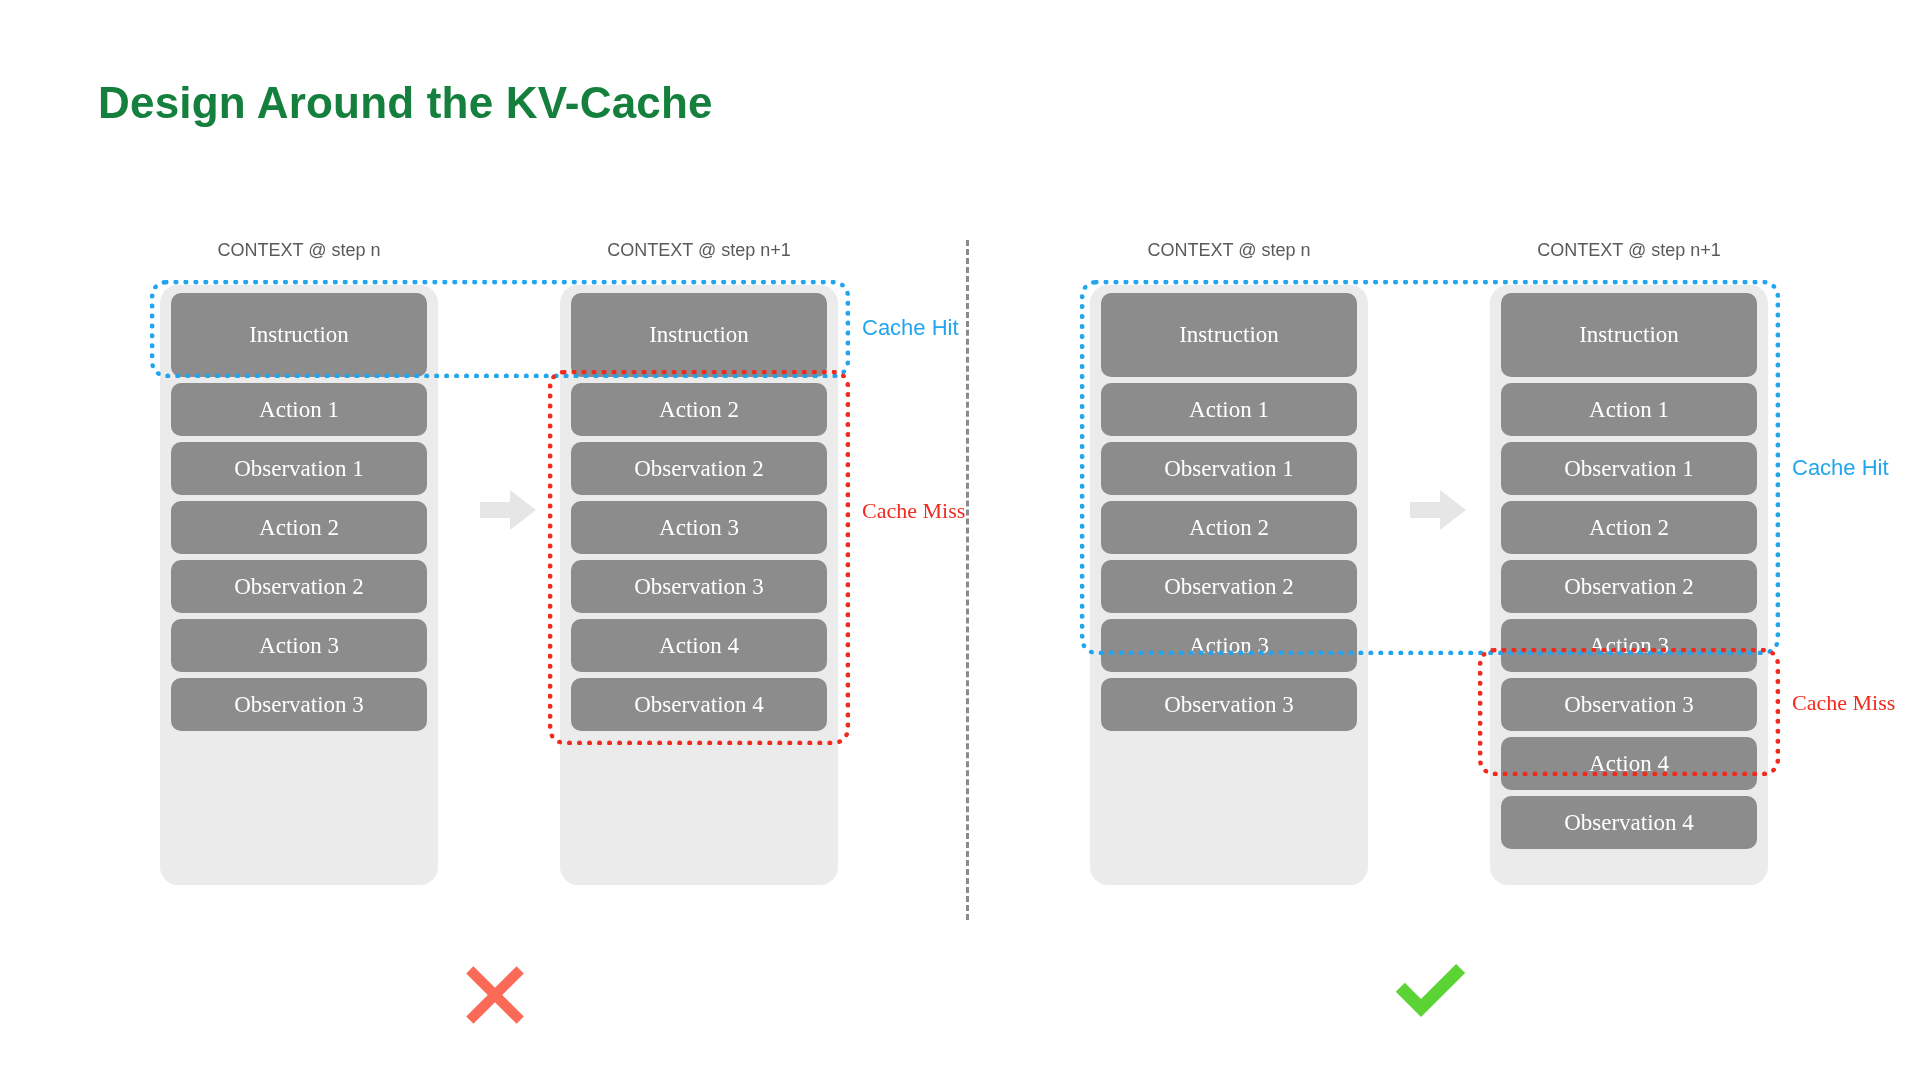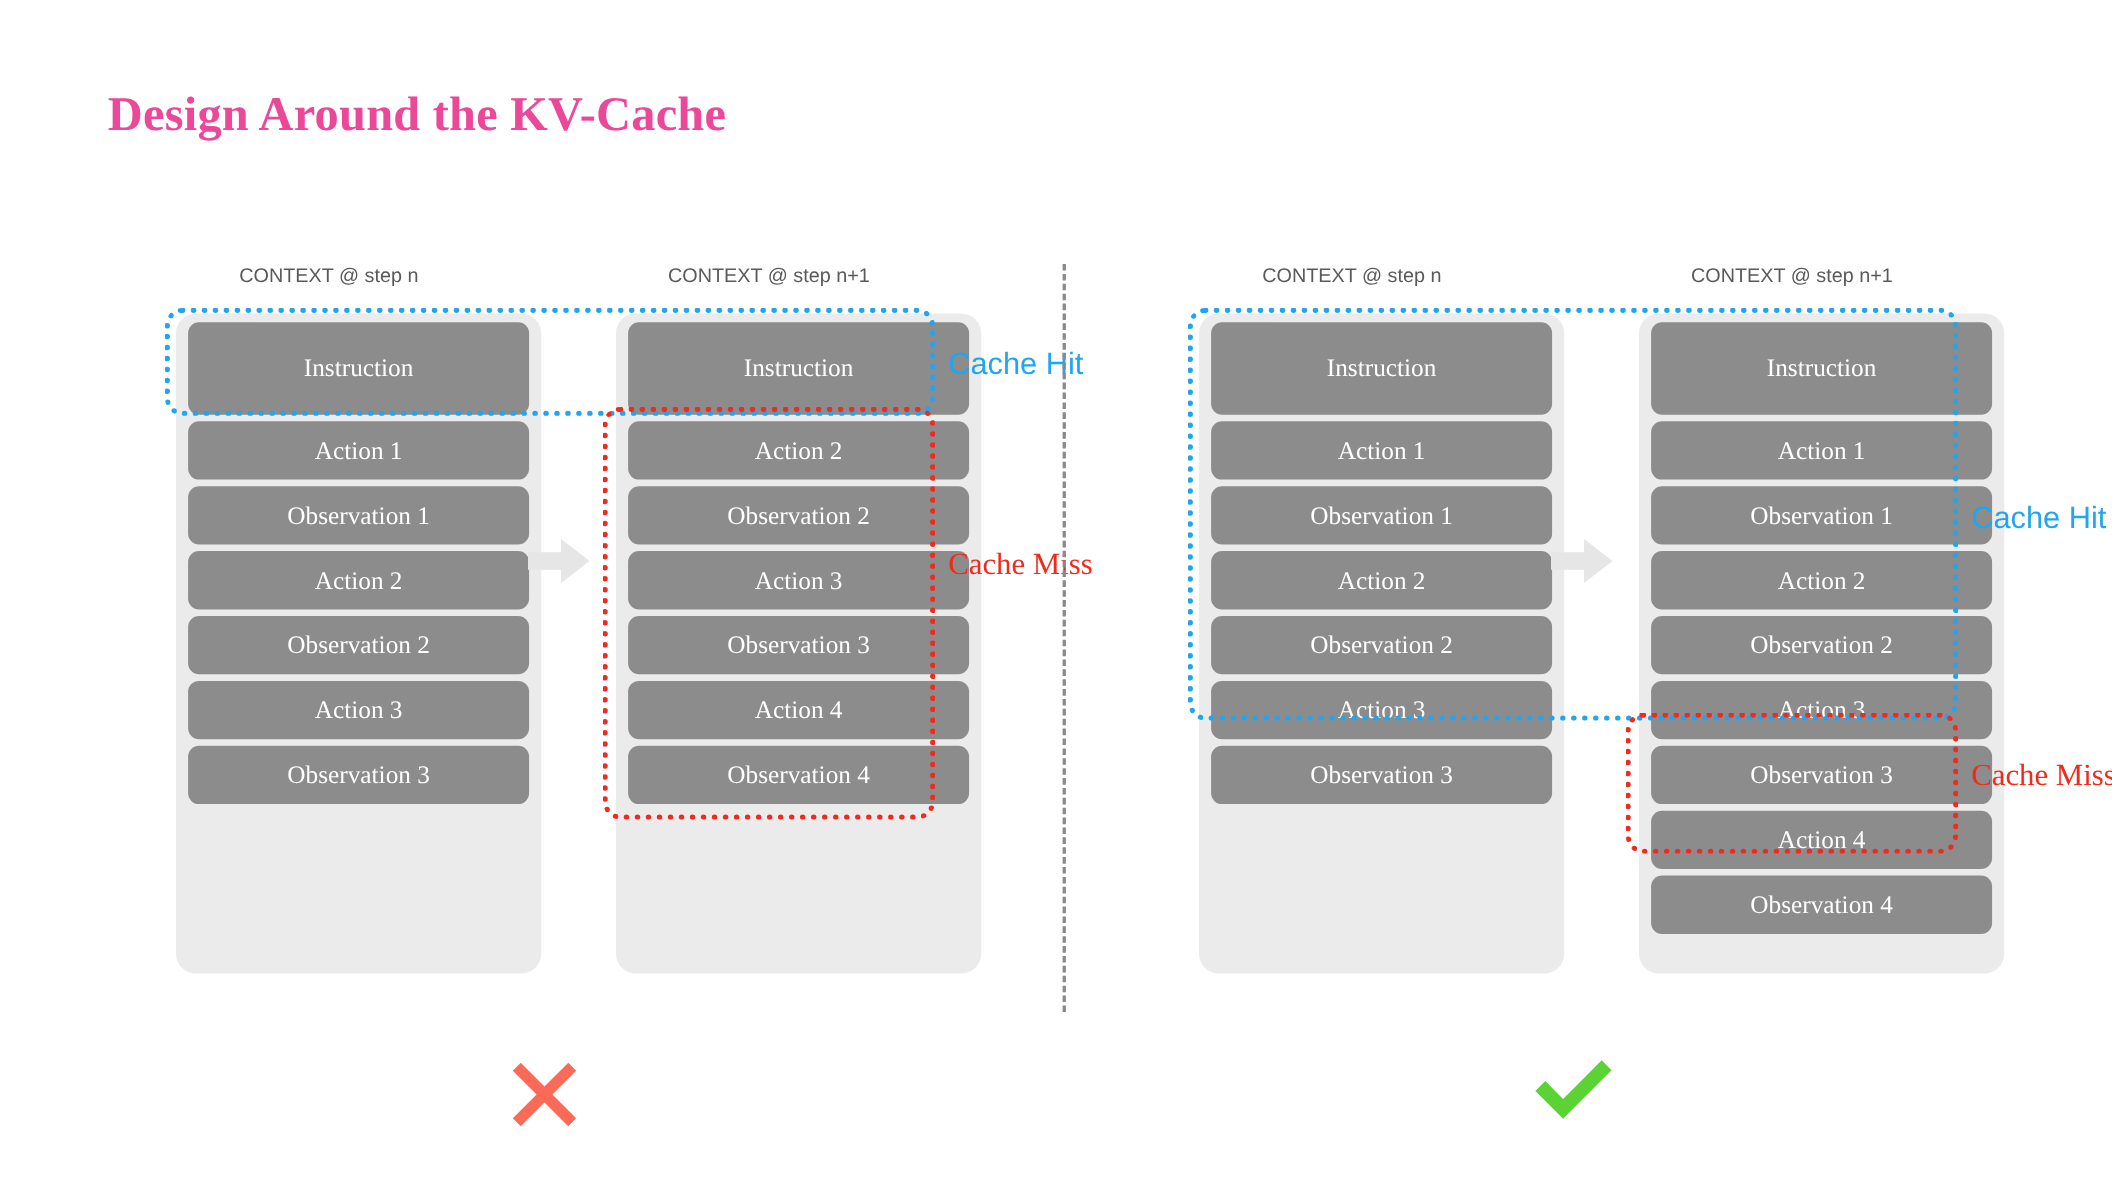--- a/index.html
+++ b/index.html
@@ -13,24 +13,24 @@
     position: relative;
     overflow: hidden;
     font-family: "Liberation Sans", sans-serif;
   }
 
   
   .page-title {
     position: absolute;
     left: 98px;
     top: 78px;
-    font-family: Liberation Serif, serif;
+    font-family: Liberation Sans, sans-serif;
     font-weight: bold;
     font-size: 44px;
-    color: #ec4899;
+    color: #15803d;
     letter-spacing: 0.2px;
     white-space: nowrap;
   }
 
   
   .panel {
     position: absolute;
     top: 240px;
   }
   .panel-left  { left: 150px;  }
@@ -54,21 +54,21 @@
     font-family: "Liberation Sans", sans-serif;
     font-size: 18px;
     color: #5a5a5a;
     white-space: nowrap;
   }
 
   .stack {
     position: absolute;
     top: 45px;
     left: 0;
-    width: 332px;
+    width: 278px;
     height: 600px;
     background: #ebebeb;
     border-radius: 18px;
     padding: 8px 11px;
     box-sizing: border-box;
   }
 
   .item {
     height: 53px;
     margin-bottom: 6px;
@@ -90,21 +90,21 @@
     box-sizing: border-box;
     border-radius: 16px;
     pointer-events: none;
   }
   .hl-hit  { border: 5px dotted #22a5ef; }
   .hl-miss { border: 5px dotted #f02b1d; }
 
   .hl-label {
     position: absolute;
     font-family: "Liberation Sans", sans-serif;
-    font-size: 28px;
+    font-size: 22px;
     white-space: nowrap;
   }
   .lab-hit  { color: #22a5ef; }
   .lab-miss { color: #f02b1d; font-family: Liberation Serif, serif; }
 
   
   .arrow {
     position: absolute;
     width: 56px;
     height: 40px;

